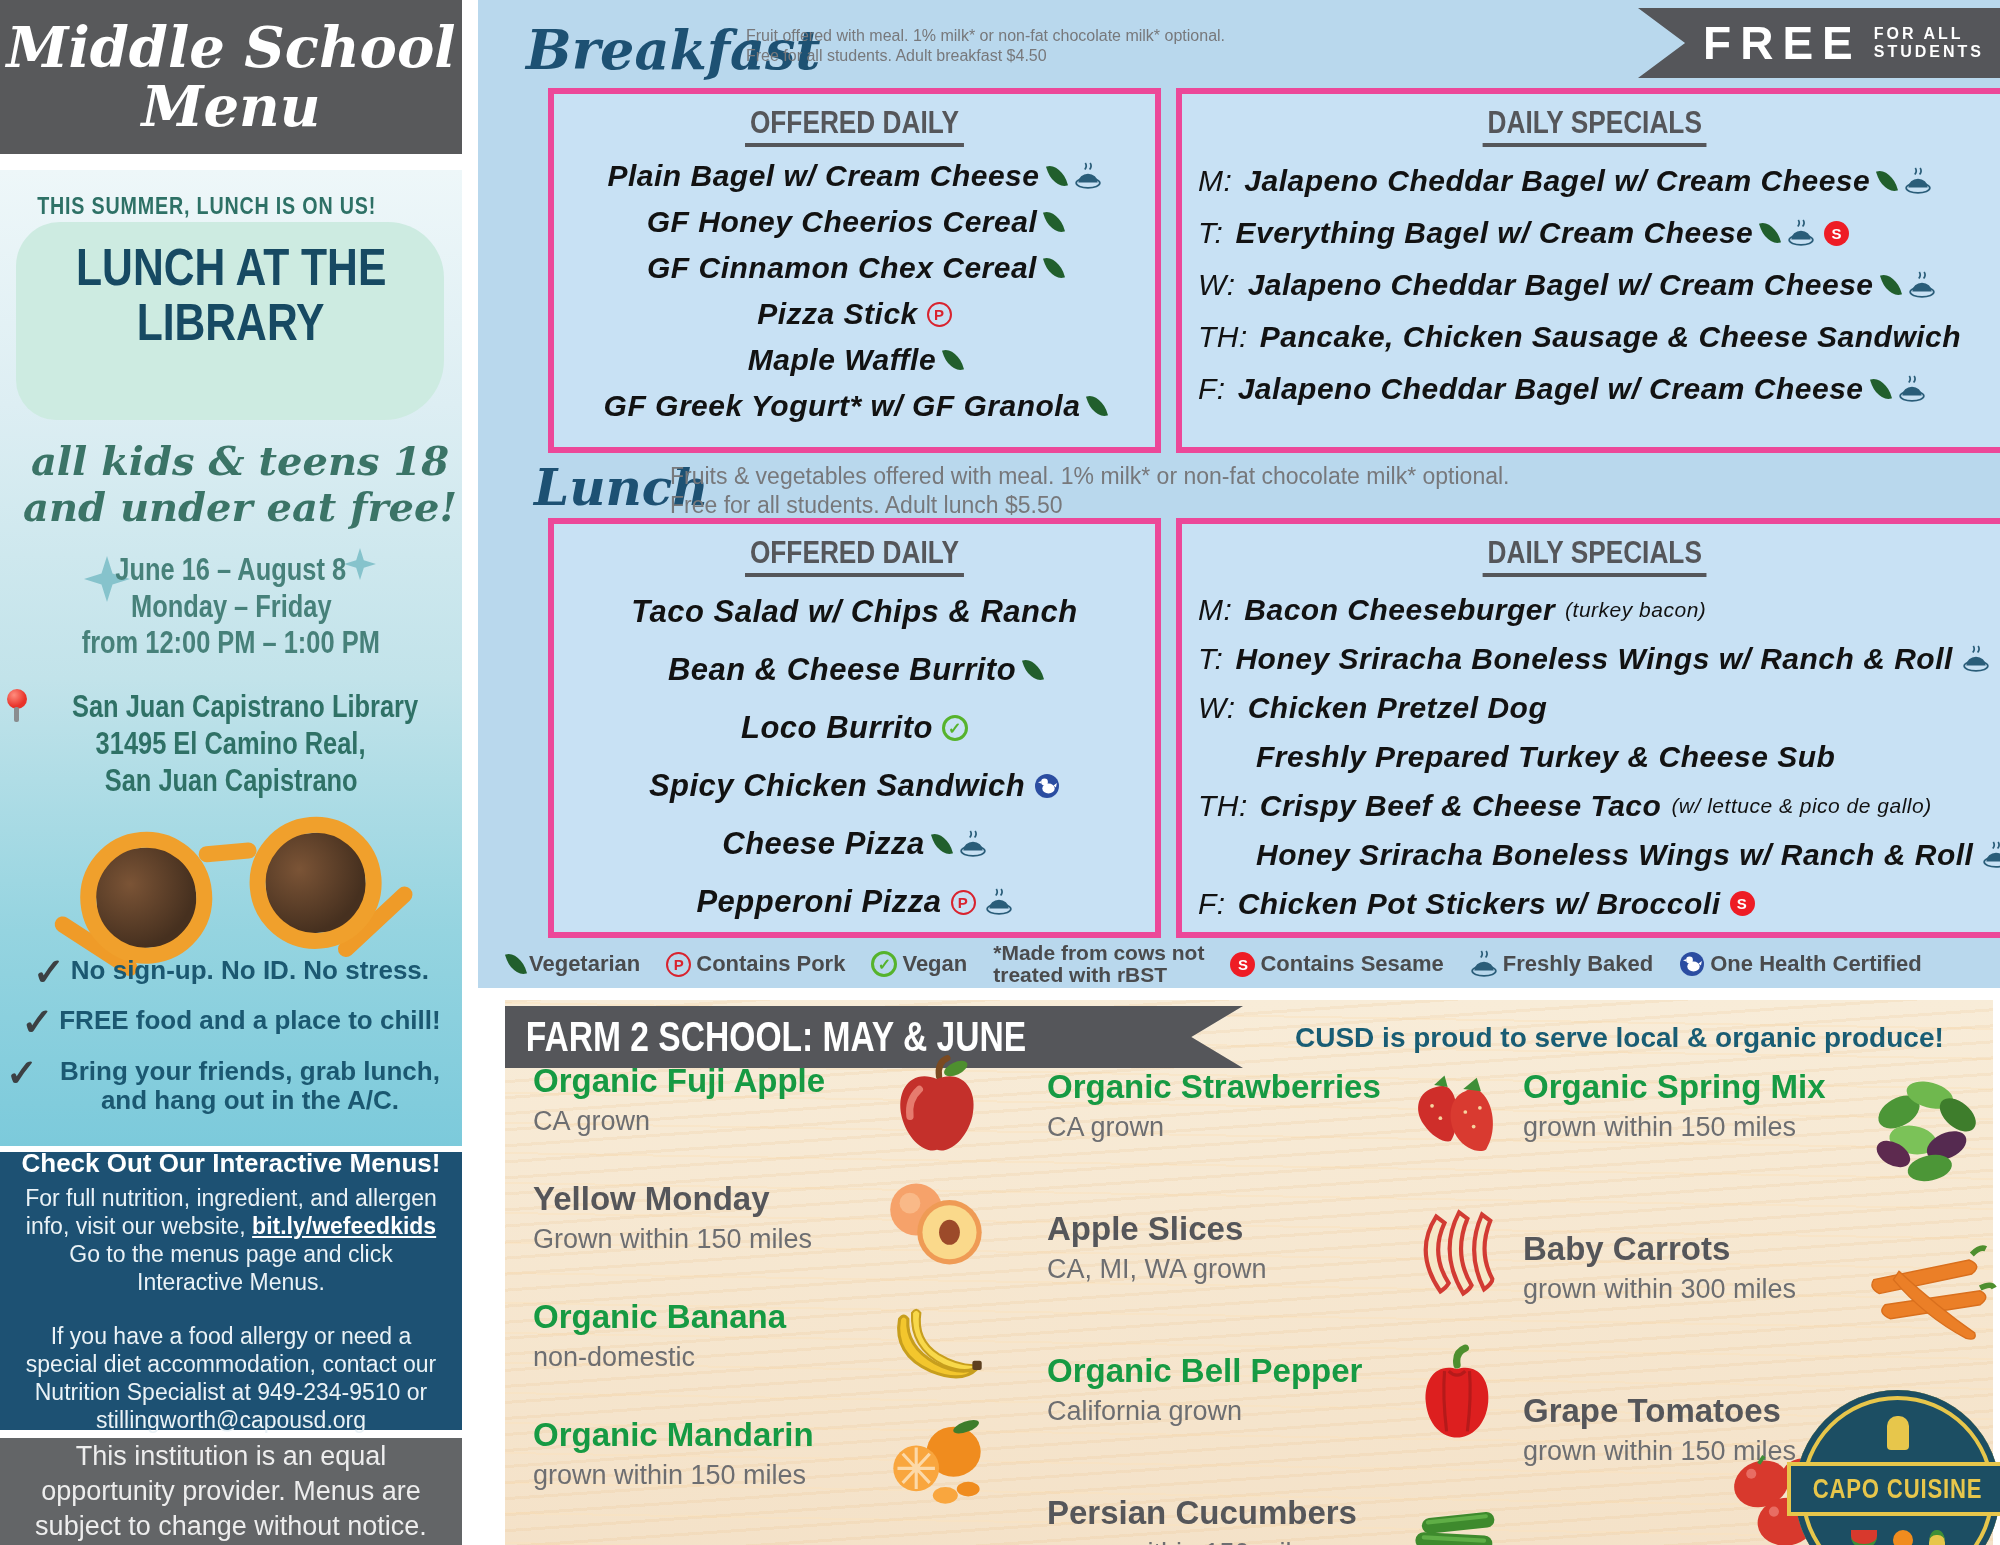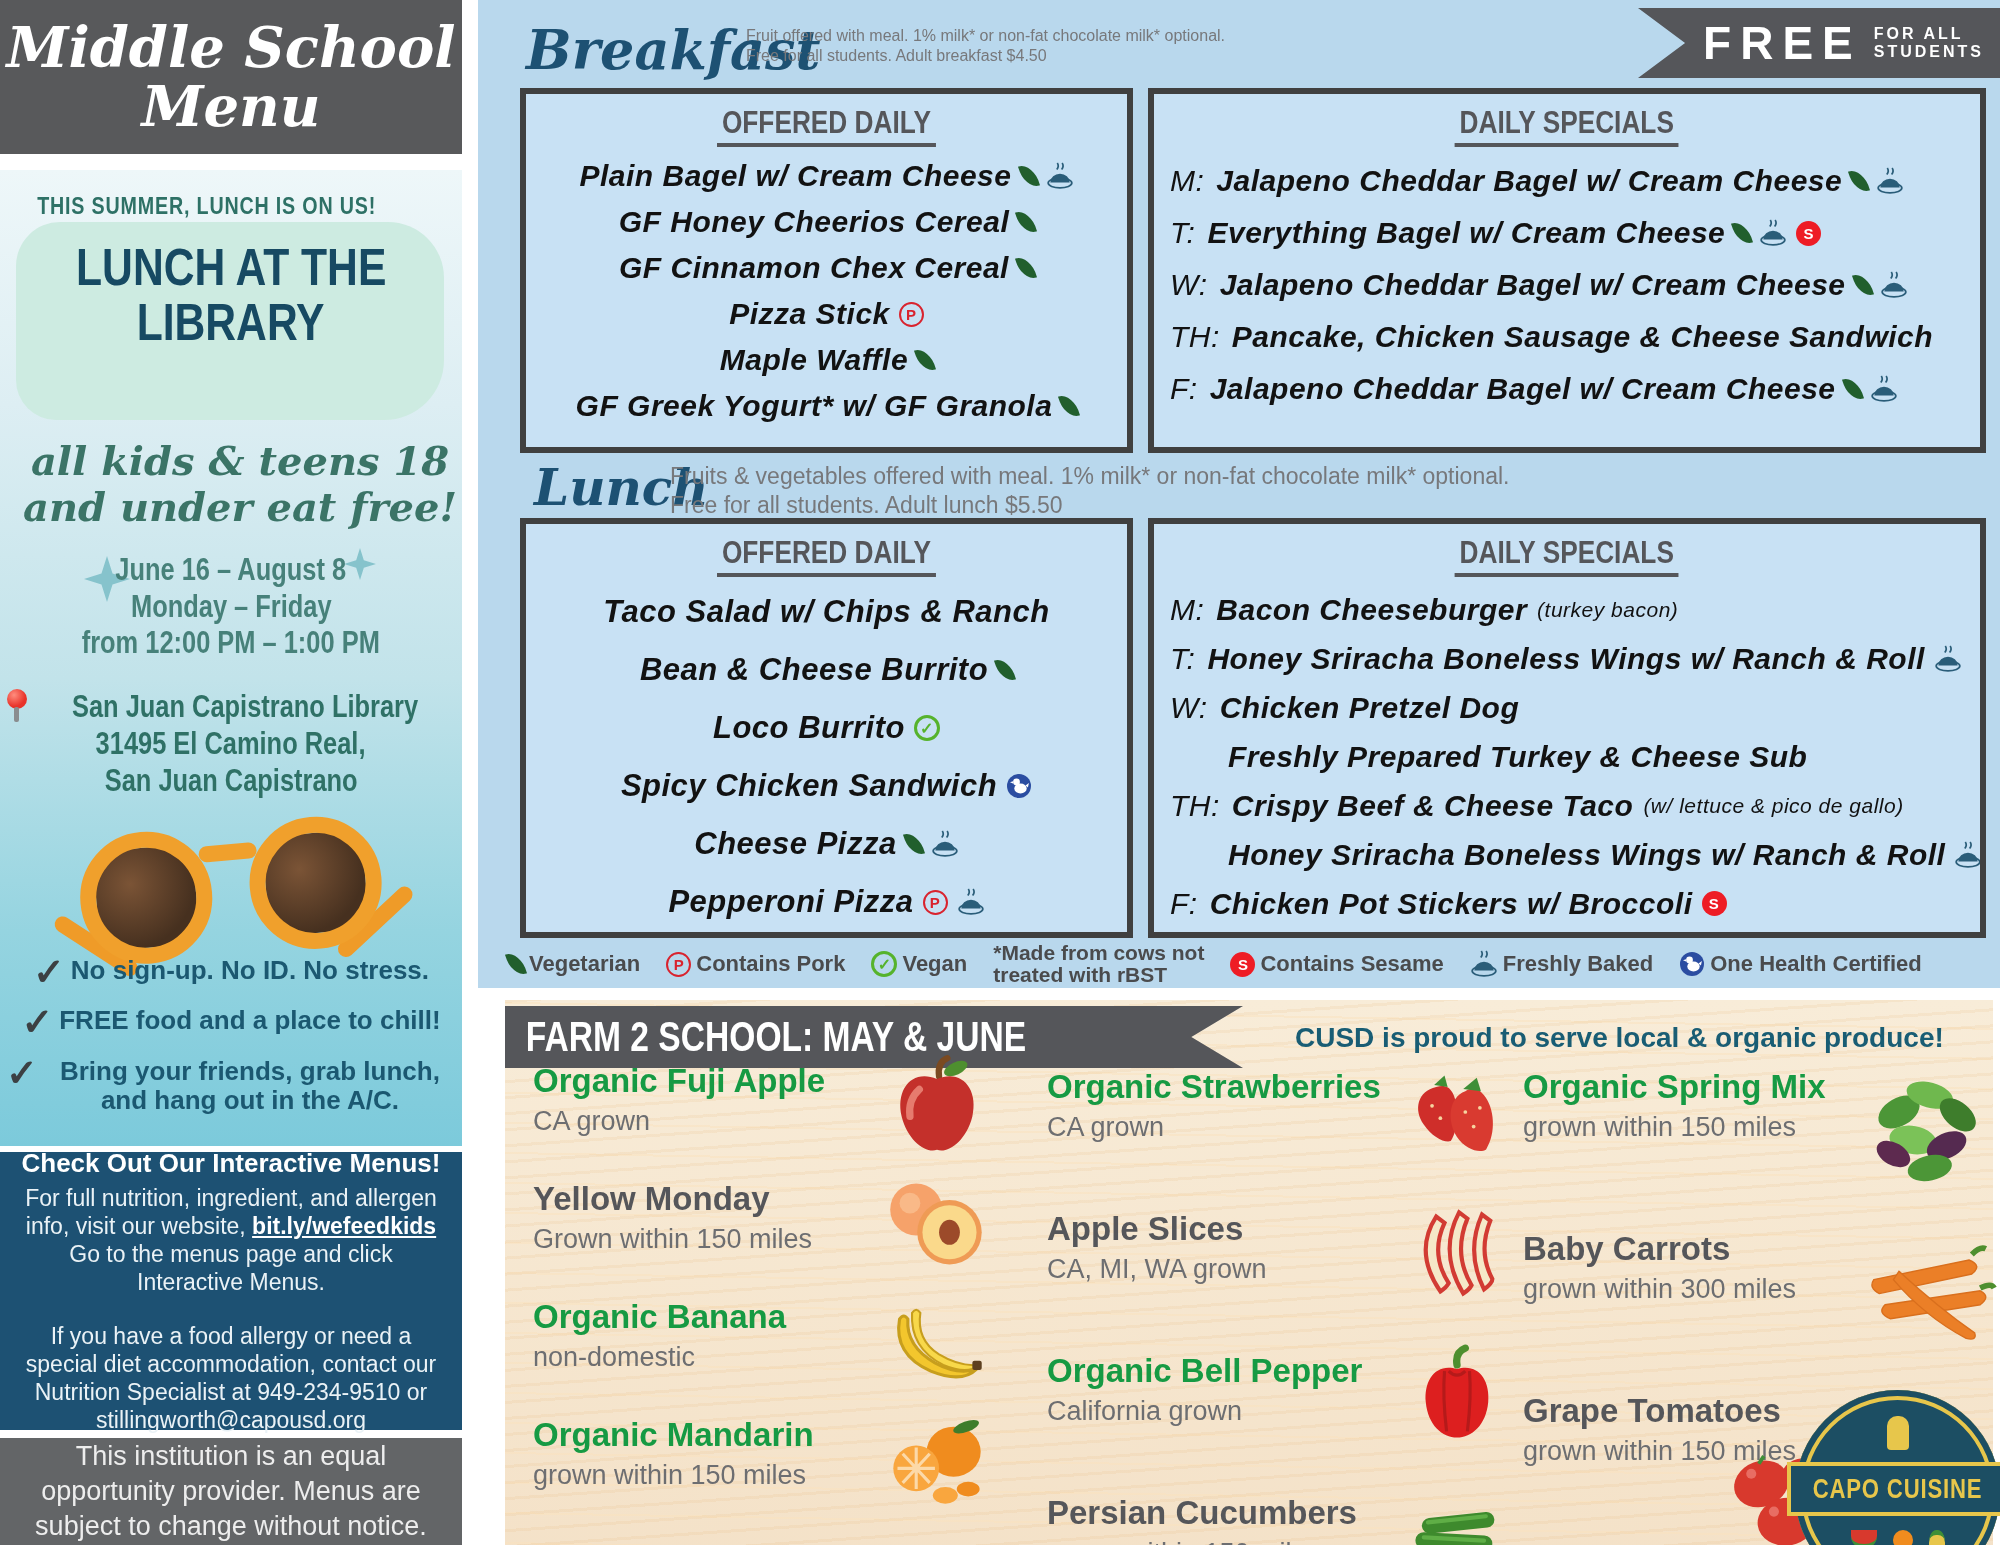--- a/index.html
+++ b/index.html
@@ -63,21 +63,21 @@
   .script-h{font-family:"DejaVu Serif",serif;font-style:italic;font-weight:700;color:#1d5173;}
   #bf-head{position:absolute;left:48px;top:18px;font-size:54px;}
   #bf-desc{position:absolute;left:268px;top:26px;color:#77787b;font-size:16px;line-height:1.25;}
   #ln-head{position:absolute;left:56px;top:458px;font-size:50px;}
   #ln-desc{position:absolute;left:192px;top:462px;color:#77787b;font-size:23px;line-height:1.25;}
   #free-banner{position:absolute;left:1160px;top:8px;width:362px;height:70px;background:#55565a;
     clip-path:polygon(0 0,100% 0,100% 100%,0 100%,13% 50%);color:#fff;display:flex;
     align-items:center;justify-content:flex-end;padding-right:16px;box-sizing:border-box;gap:12px;}
   .free-word{font-size:46px;font-weight:700;letter-spacing:9px;}
   .free-sub{font-size:16px;font-weight:700;letter-spacing:3px;line-height:1.15;}
-  .box{position:absolute;background:#c8e1f4;border:6px solid #404040;box-sizing:border-box;overflow:hidden;}
+  .box{position:absolute;background:#c8e1f4;border:6px solid #ec4899;box-sizing:border-box;overflow:hidden;margin-left:28px;}
   #bf-offered{left:42px;top:88px;width:613px;height:365px;}
   #bf-specials{left:670px;top:88px;width:838px;height:365px;}
   #ln-offered{left:42px;top:518px;width:613px;height:420px;}
   #ln-specials{left:670px;top:518px;width:838px;height:420px;}
   .box-title{text-align:center;margin-top:10px;color:#55565a;font-weight:700;font-size:32px;}
   .box-title .cond{border-bottom:4px solid #55565a;padding:0 6px 2px 6px;}
   .hand{font-style:italic;letter-spacing:0.5px;color:#121212;}
   .menu-col{display:flex;flex-direction:column;align-items:center;padding-top:6px;}
   .menu-line{height:46px;display:flex;align-items:center;font-size:30px;}
   #ln-offered .menu-line{height:58px;font-size:31px;}

